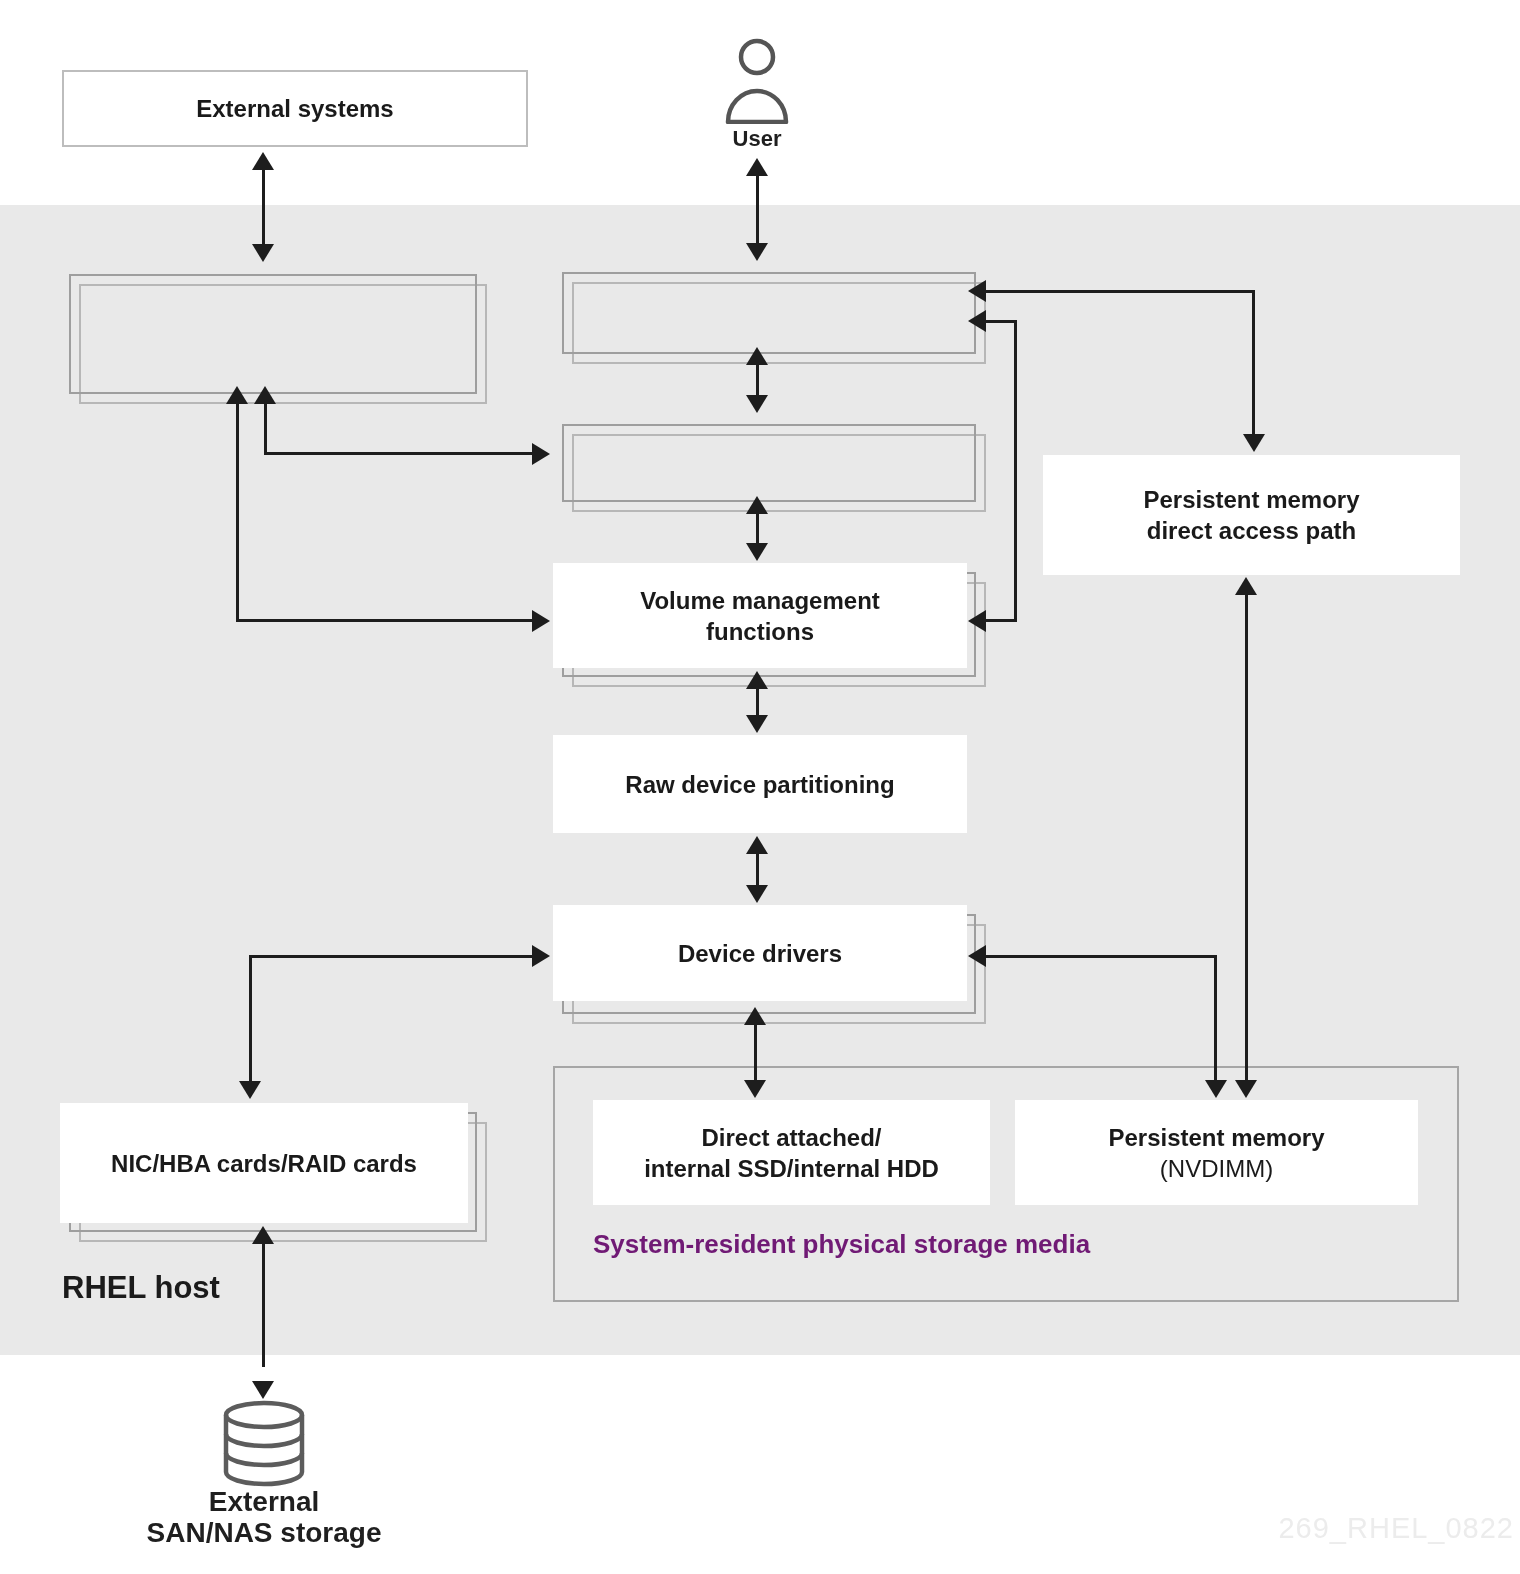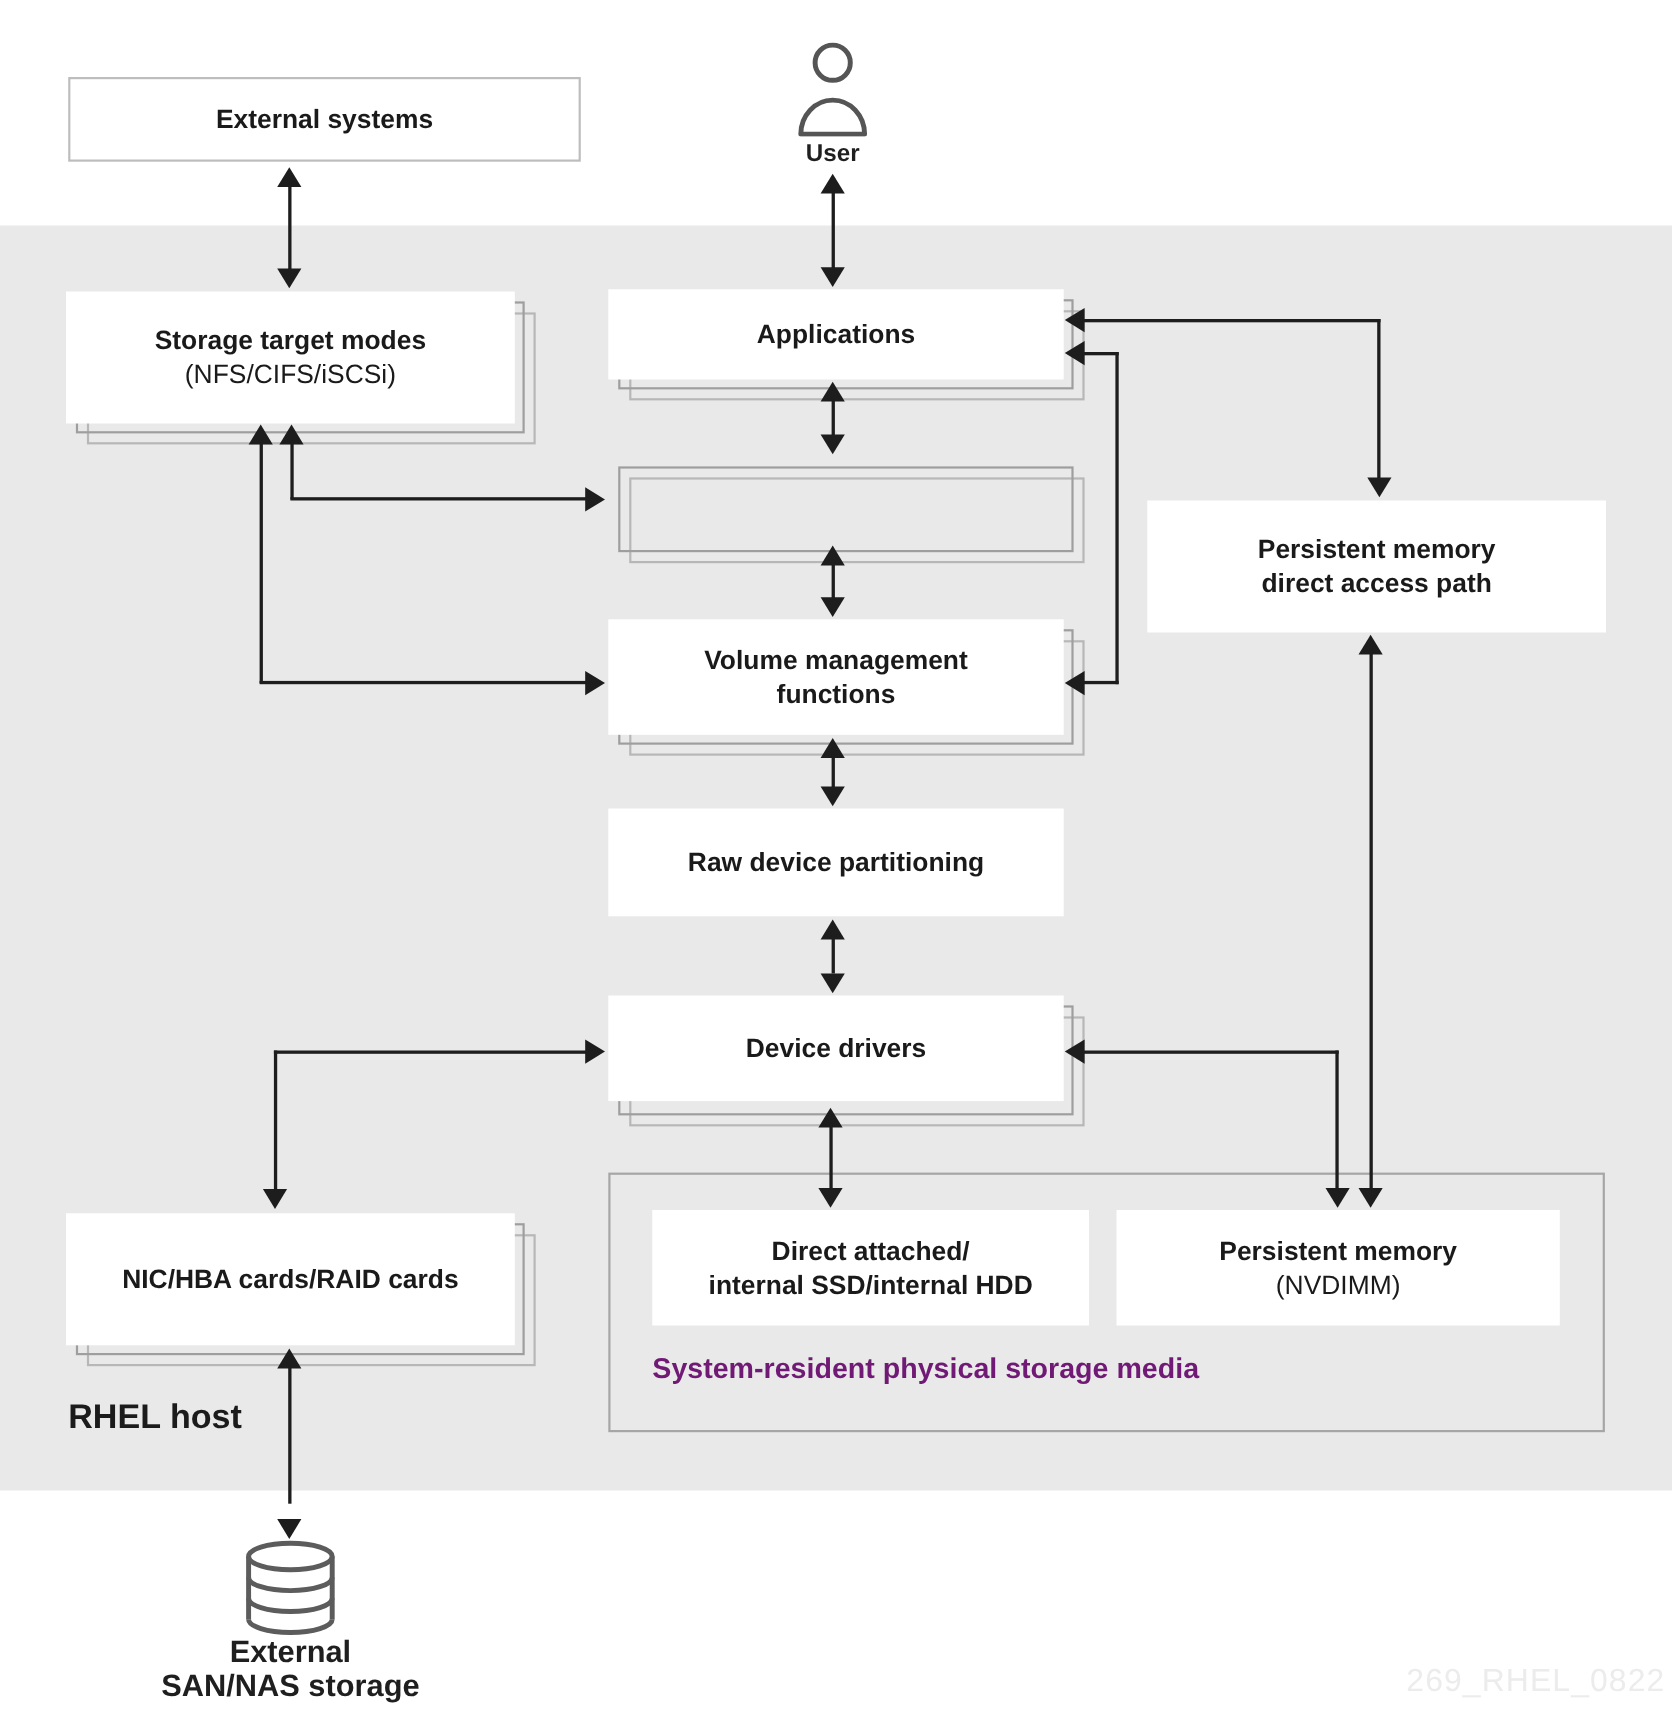--- a/index.html
+++ b/index.html
@@ -45,28 +45,21 @@
   <div class="echo e1" style="left:562px;top:572px;width:414px;height:105px;"></div>
   <div class="echo e2" style="left:572px;top:924px;width:414px;height:100px;"></div>
   <div class="echo e1" style="left:562px;top:914px;width:414px;height:100px;"></div>
   <div class="echo e2" style="left:79px;top:1122px;width:408px;height:120px;"></div>
   <div class="echo e1" style="left:69px;top:1112px;width:408px;height:120px;"></div>
 
   <div class="node outlined" style="left:62px;top:70px;width:466px;height:77px;">
     <span>External systems</span>
   </div>
 
-  <div class="node" style="left:60px;top:265px;width:408px;height:120px;">
-    <span>Storage target modes</span>
-    <span class="light">(NFS/CIFS/iSCSi)</span>
-  </div>
-
-  <div class="node" style="left:553px;top:263px;width:414px;height:82px;">
-    <span>Applications</span>
-  </div>
+
 
 
   <div class="node" style="left:553px;top:563px;width:414px;height:105px;">
     <span>Volume management</span>
     <span>functions</span>
   </div>
 
   <div class="node" style="left:553px;top:735px;width:414px;height:98px;">
     <span>Raw device partitioning</span>
   </div>

